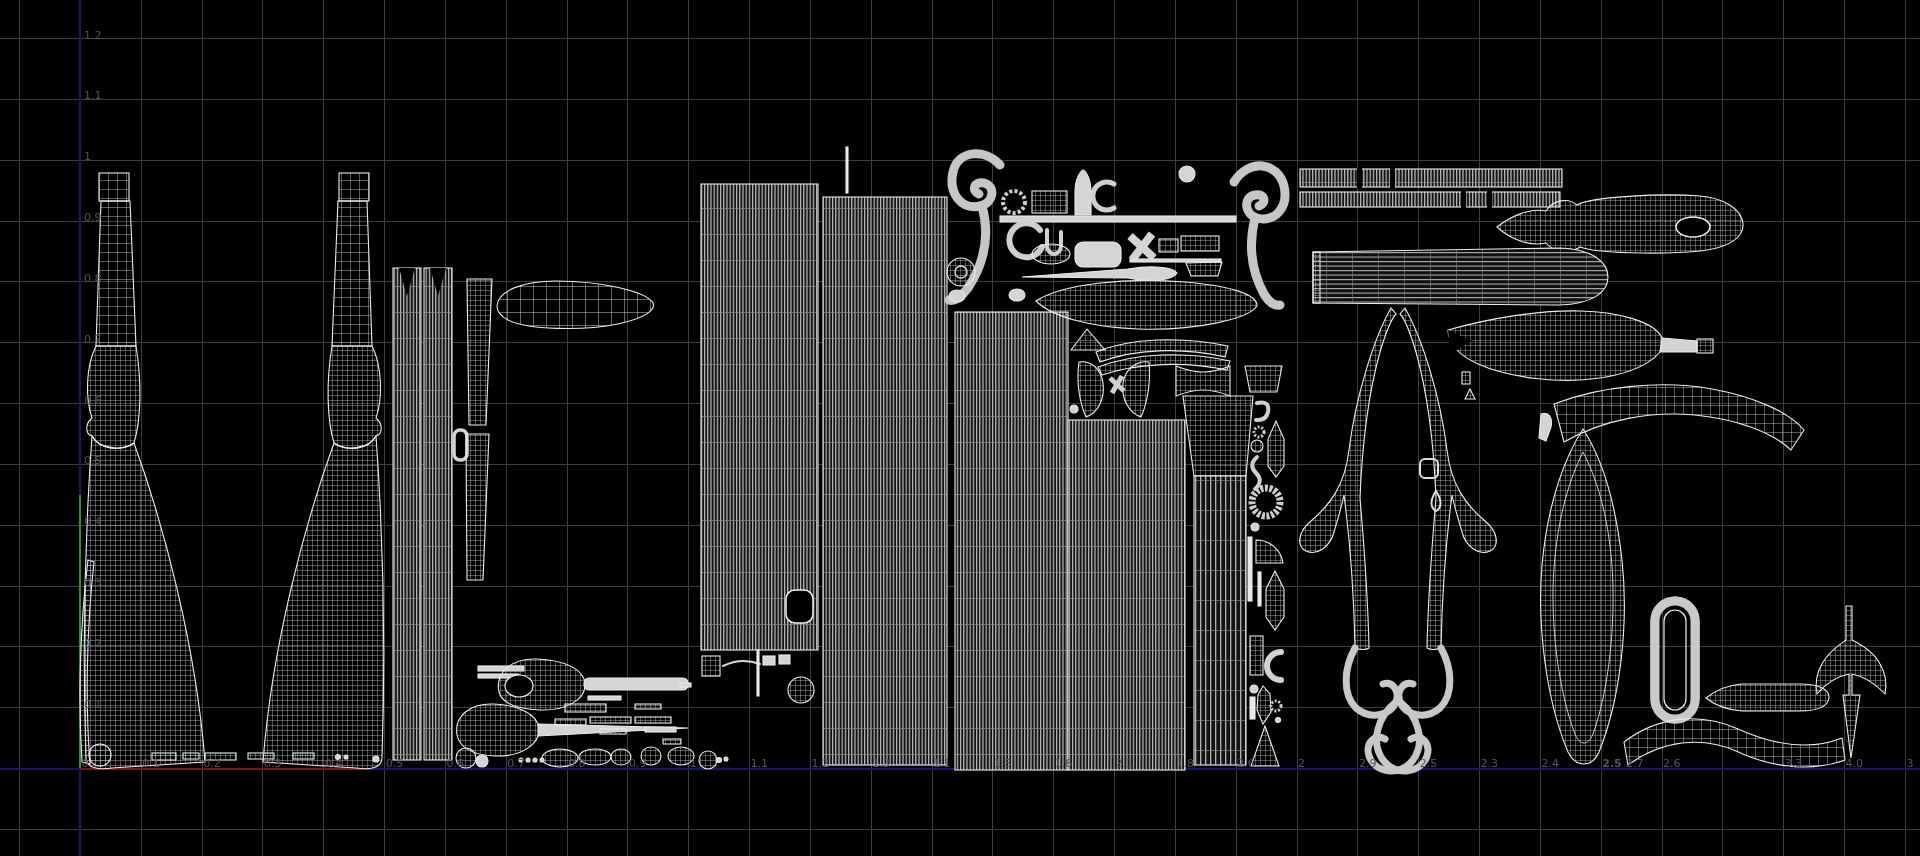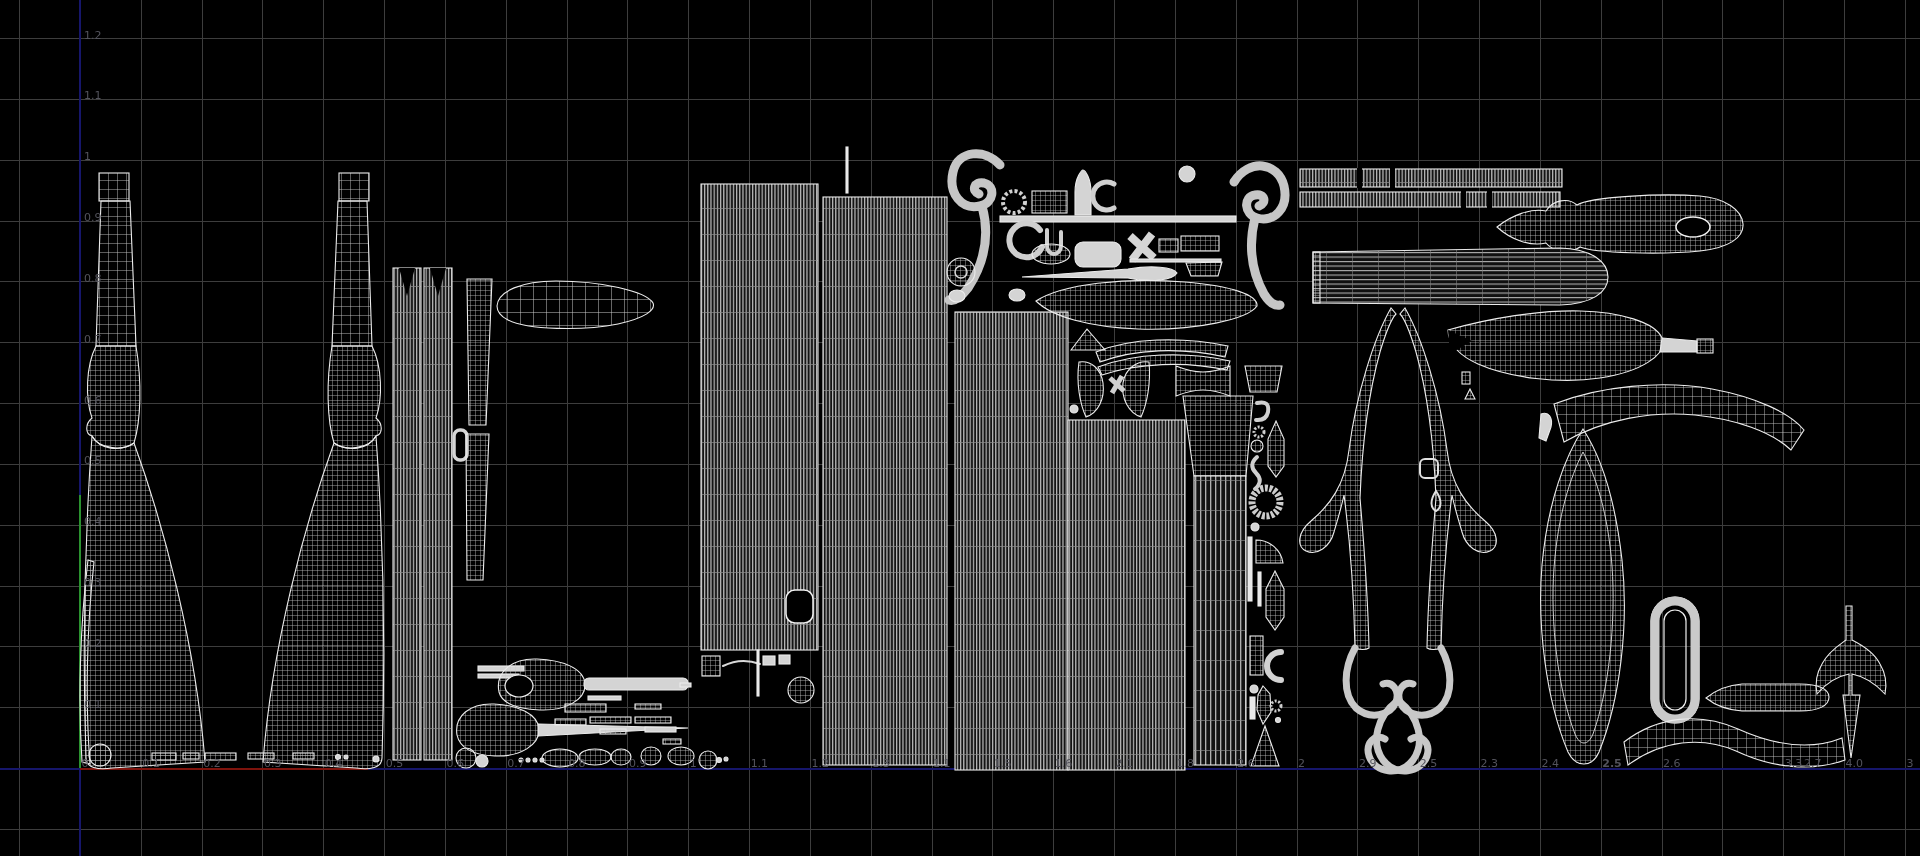--- a/index.html
+++ b/index.html
@@ -276,21 +276,21 @@
       <div class="glabel" style="left: 1115.61px; top: 758.5px;">2.1</div>
       <div class="glabel" style="left: 1176.44px; top: 758.5px;">1.8</div>
       <div class="glabel" style="left: 1237.27px; top: 758.5px;">2.6</div>
       <div class="glabel" style="left: 1298.1px; top: 758.5px;">2</div>
       <div class="glabel" style="left: 1358.93px; top: 758.5px;">2.9</div>
       <div class="glabel" style="left: 1419.76px; top: 758.5px;">2.5</div>
       <div class="glabel" style="left: 1480.59px; top: 758.5px;">2.3</div>
       <div class="glabel" style="left: 1541.42px; top: 758.5px;">2.4</div>
       <div class="glabel" style="left: 1602.25px; top: 758.5px; font-weight: bold;">2.5</div>
       <div class="glabel" style="left: 1663.08px; top: 758.5px;">2.6</div>
-      <div class="glabel" style="left: 1804px; top: 758.5px;">2.7</div>
+      <div class="glabel" style="left: 1626px; top: 758.5px;">2.7</div>
       <div class="glabel" style="left: 1784.74px; top: 758.5px;">3.3</div>
       <div class="glabel" style="left: 1845.57px; top: 758.5px;">4.0</div>
       <div class="glabel" style="left: 1906.4px; top: 758.5px;">3</div>
       <div class="glabel" style="left: 84px; top: 30.54px;">1.2</div>
       <div class="glabel" style="left: 84px; top: 91.37px;">1.1</div>
       <div class="glabel" style="left: 84px; top: 152.2px;">1</div>
       <div class="glabel" style="left: 84px; top: 213.03px;">0.9</div>
       <div class="glabel" style="left: 84px; top: 273.86px;">0.8</div>
       <div class="glabel" style="left: 84px; top: 334.69px;">0.7</div>
       <div class="glabel" style="left: 84px; top: 395.52px;">0.6</div>

